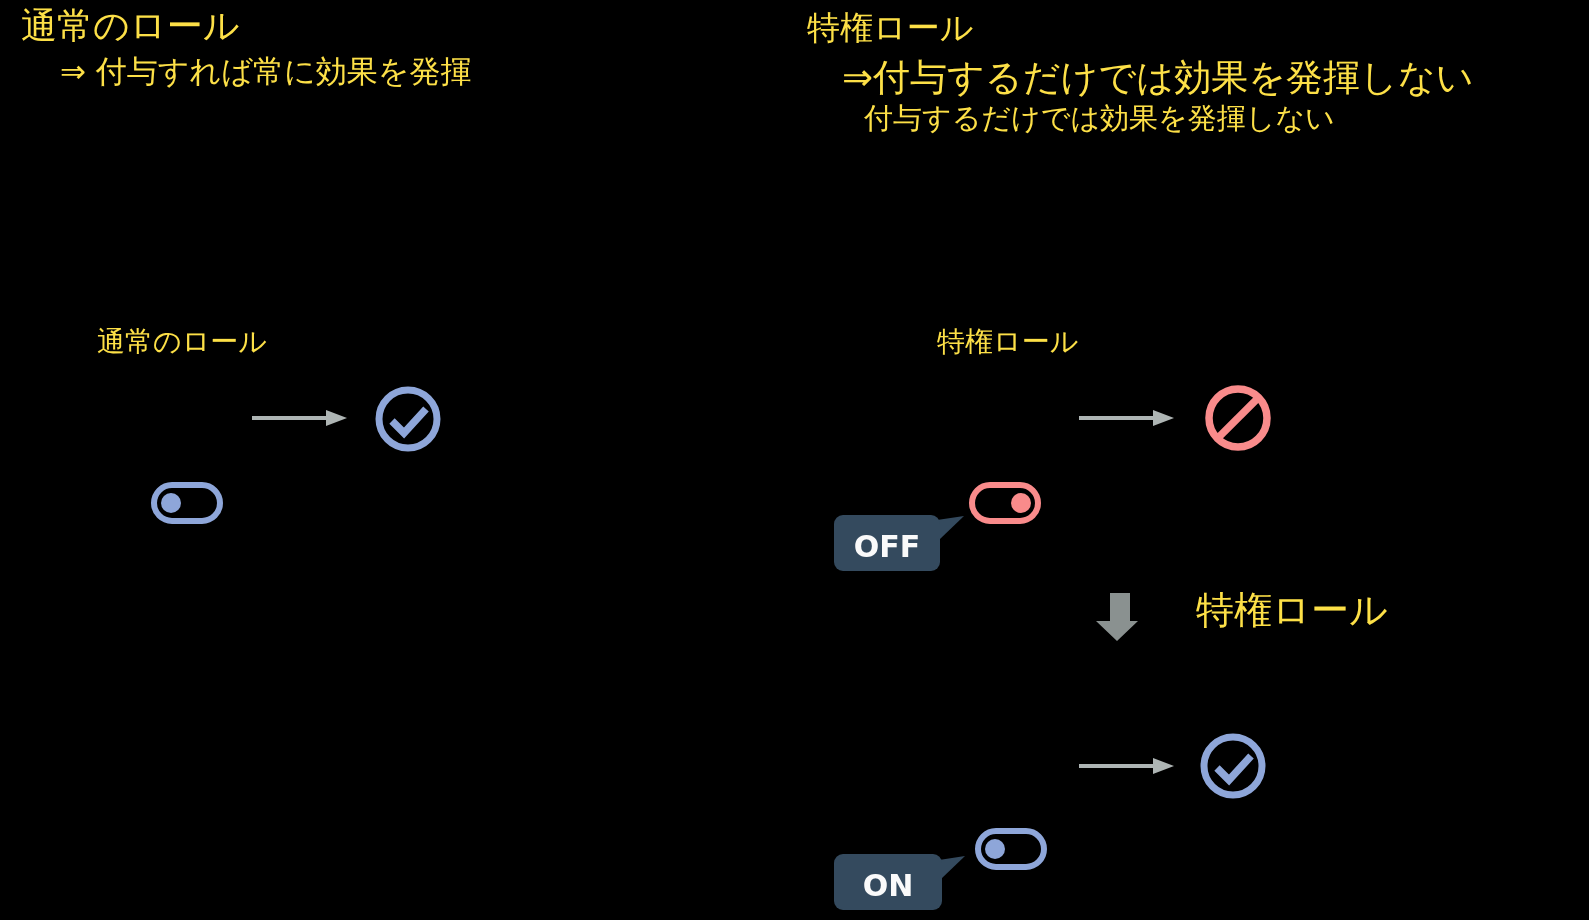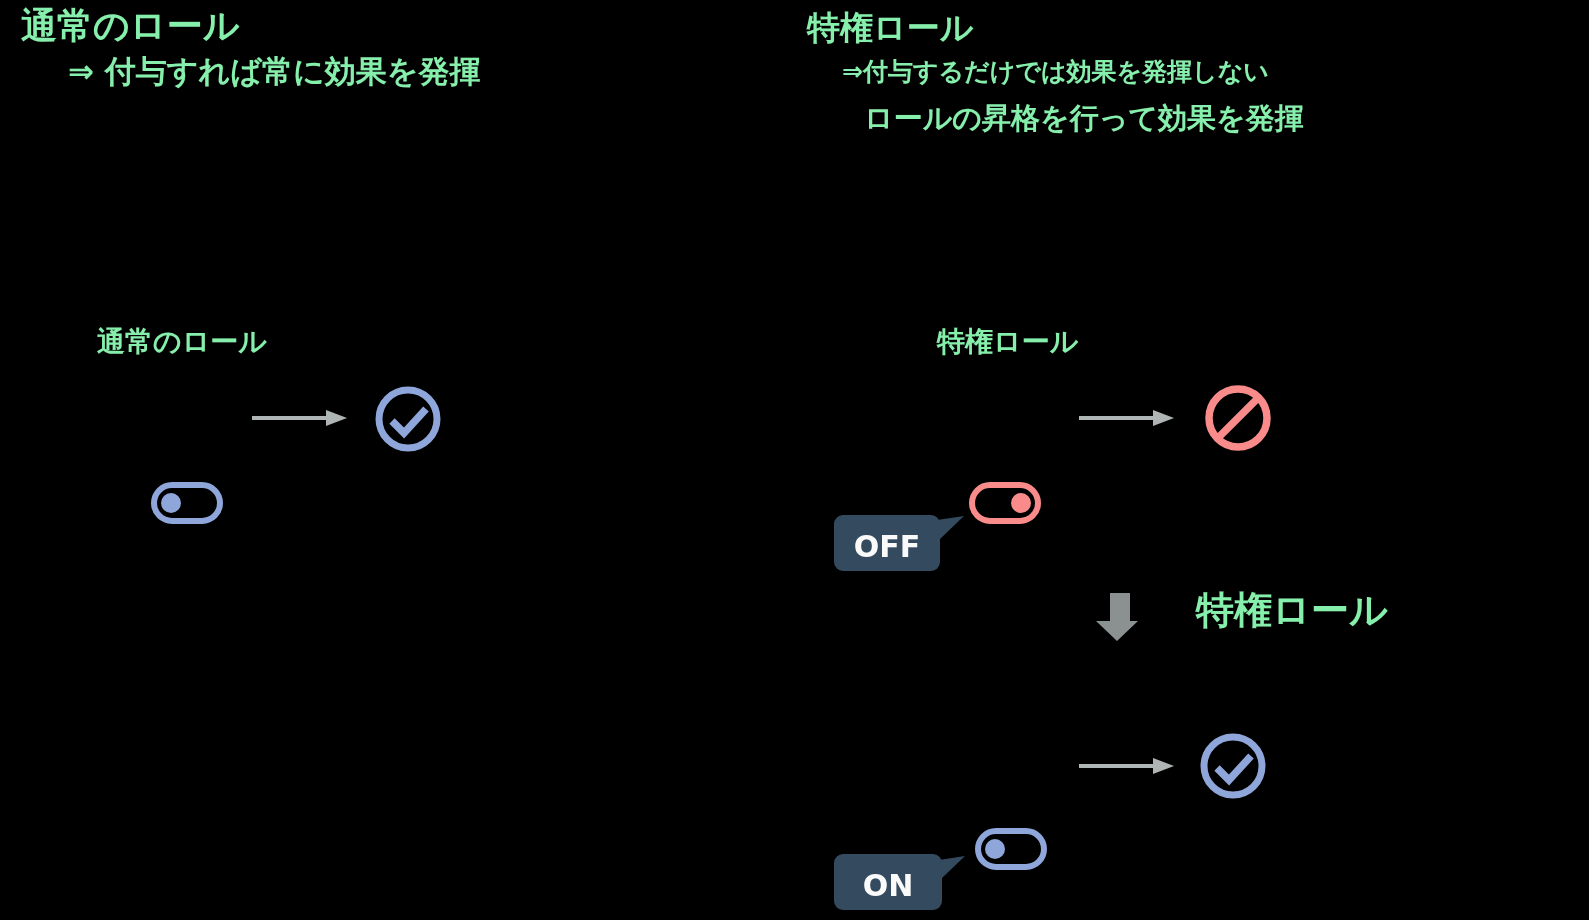--- a/index.html
+++ b/index.html
@@ -7,30 +7,30 @@
     position: relative;
     width: 1589px;
     height: 920px;
     background: #000000;
     overflow: hidden;
     font-family: "DejaVu Sans", sans-serif;
   }
   .abs { position: absolute; }
   .navy-text {
     position: absolute;
-    color: #86efac;
-    font-weight: 700;
+    color: #fde047;
+    font-weight: 400;
     white-space: nowrap;
     line-height: 1.1;
   }
   
   .h-left-title   { left: 21px;   top: 6px;   font-size: 36px; }
-  .h-left-sub     { left: 60px;   top: 54px;  font-size: 31px; margin-left: 8px; }
+  .h-left-sub     { left: 60px;   top: 54px;  font-size: 31px; }
   .h-right-title  { left: 807px;  top: 10px;  font-size: 33px; }
-  .h-right-sub1   { left: 842px;  top: 58px;  font-size: 25px; }
+  .h-right-sub1   { left: 842px;  top: 58px;  font-size: 37px; }
   .h-right-sub2   { left: 864px;  top: 103px; font-size: 29px; }
   
   .label-normal   { left: 97px;   top: 327px; font-size: 28px; }
   .label-priv     { left: 937px;  top: 327px; font-size: 28px; }
   .elevation-label{ left: 1196px; top: 590px; font-size: 38px; }
   
   .arrow-normal      { left: 250px;  top: 403px; }
   .arrow-priv-top    { left: 1077px; top: 403px; }
   .arrow-priv-bottom { left: 1077px; top: 751px; }
   .check-normal      { left: 373px;  top: 384px; }
@@ -52,21 +52,21 @@
 </head>
 <body>
 
 <div id="canvas">
 
   <div class="navy-text h-left-title">通常のロール</div>
   <div class="navy-text h-left-sub">⇒ 付与すれば常に効果を発揮</div>
 
   <div class="navy-text h-right-title">特権ロール</div>
   <div class="navy-text h-right-sub1">⇒付与するだけでは効果を発揮しない</div>
-  <div class="navy-text h-right-sub2">ロールの昇格を行って効果を発揮</div>
+  <div class="navy-text h-right-sub2">付与するだけでは効果を発揮しない</div>
 
   <div>
     <div class="navy-text label-normal">通常のロール</div>
 
     <svg class="abs arrow-normal" width="100" height="30" viewBox="0 0 100 30">
       <line x1="2" y1="15" x2="76" y2="15" stroke="#aeb5b4" stroke-width="4"></line>
       <polygon points="76,7 97,15 76,23" fill="#aeb5b4"></polygon>
     </svg>
 
     <svg class="abs check-normal" width="70" height="70" viewBox="0 0 70 70">

